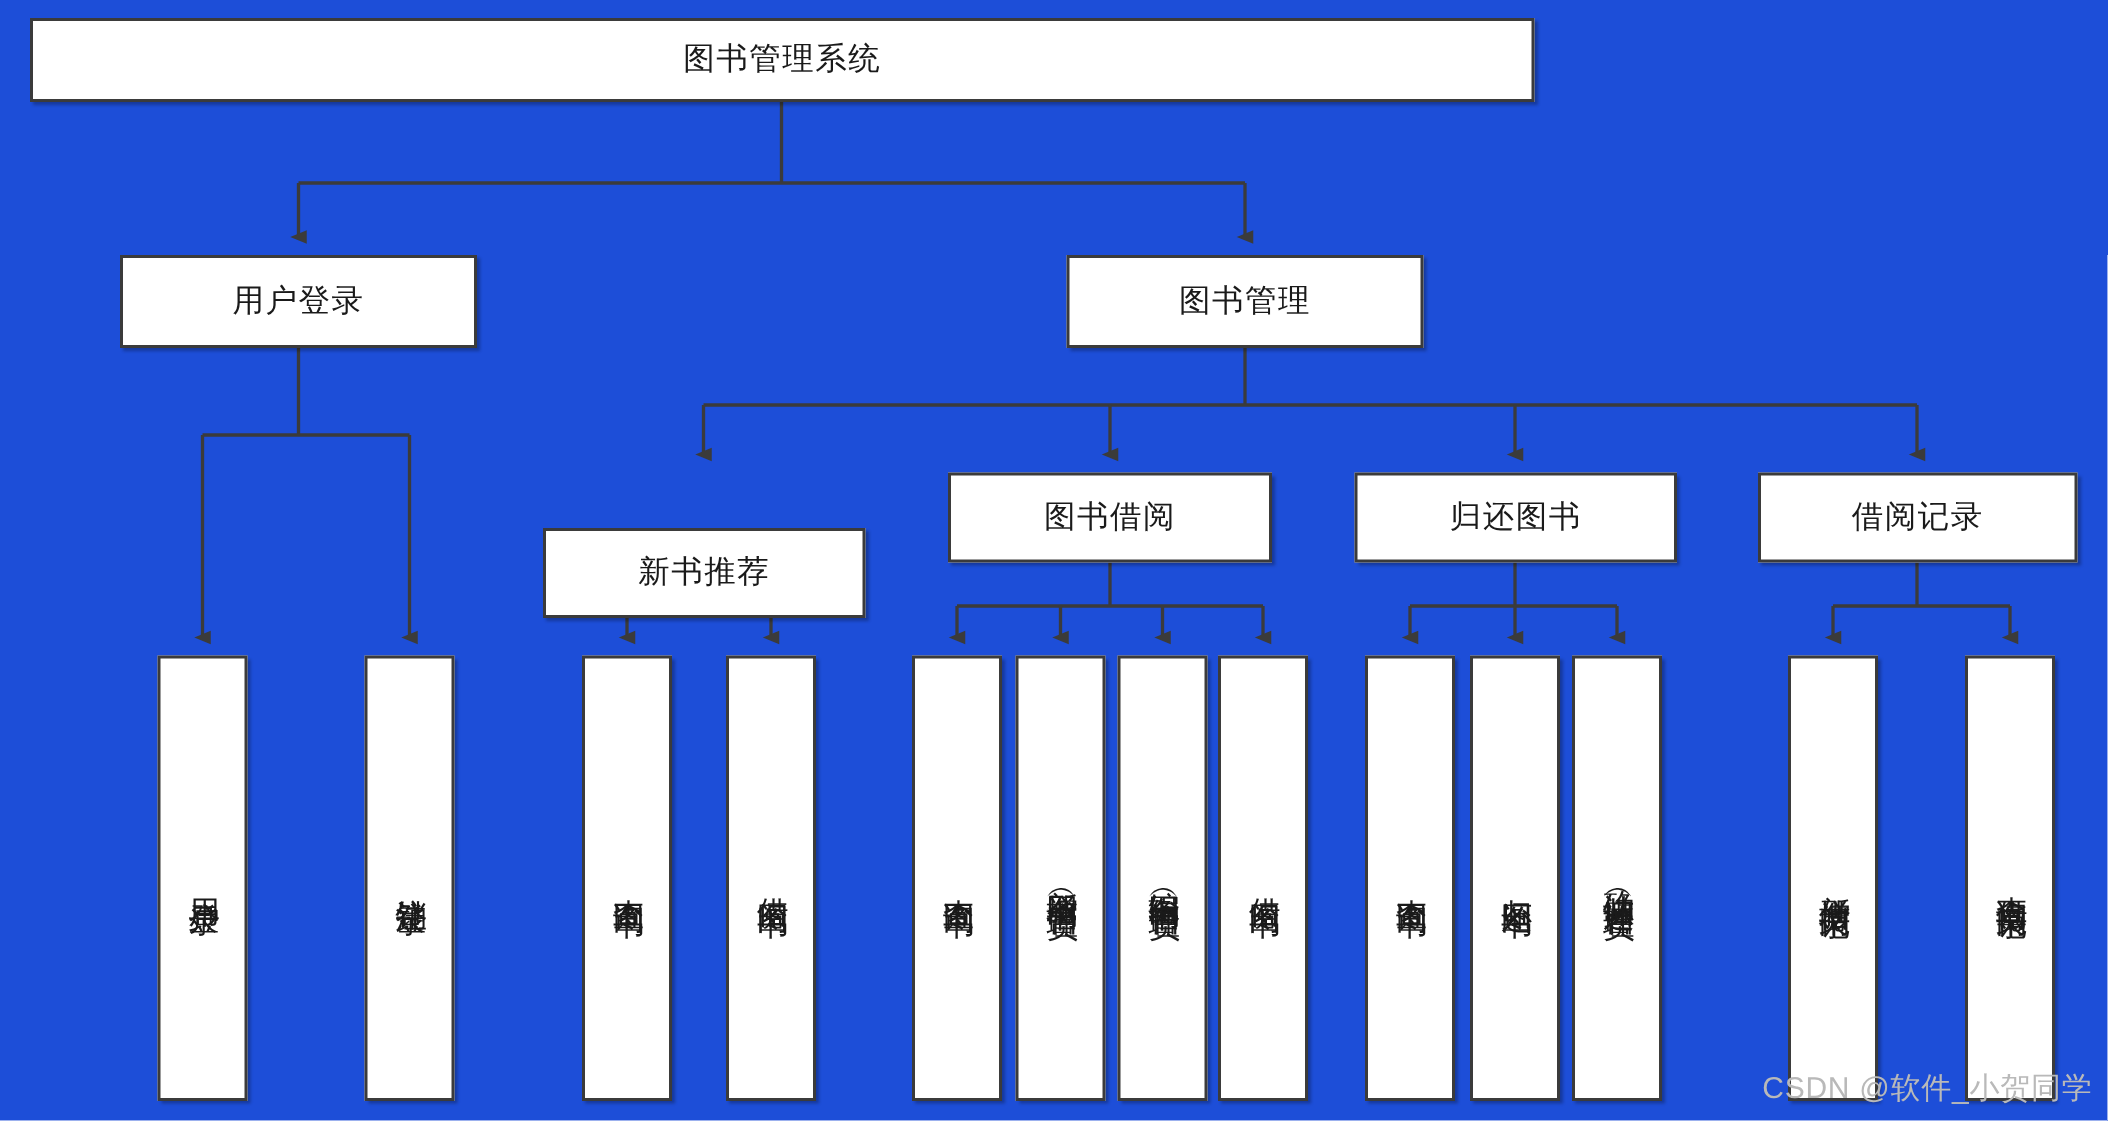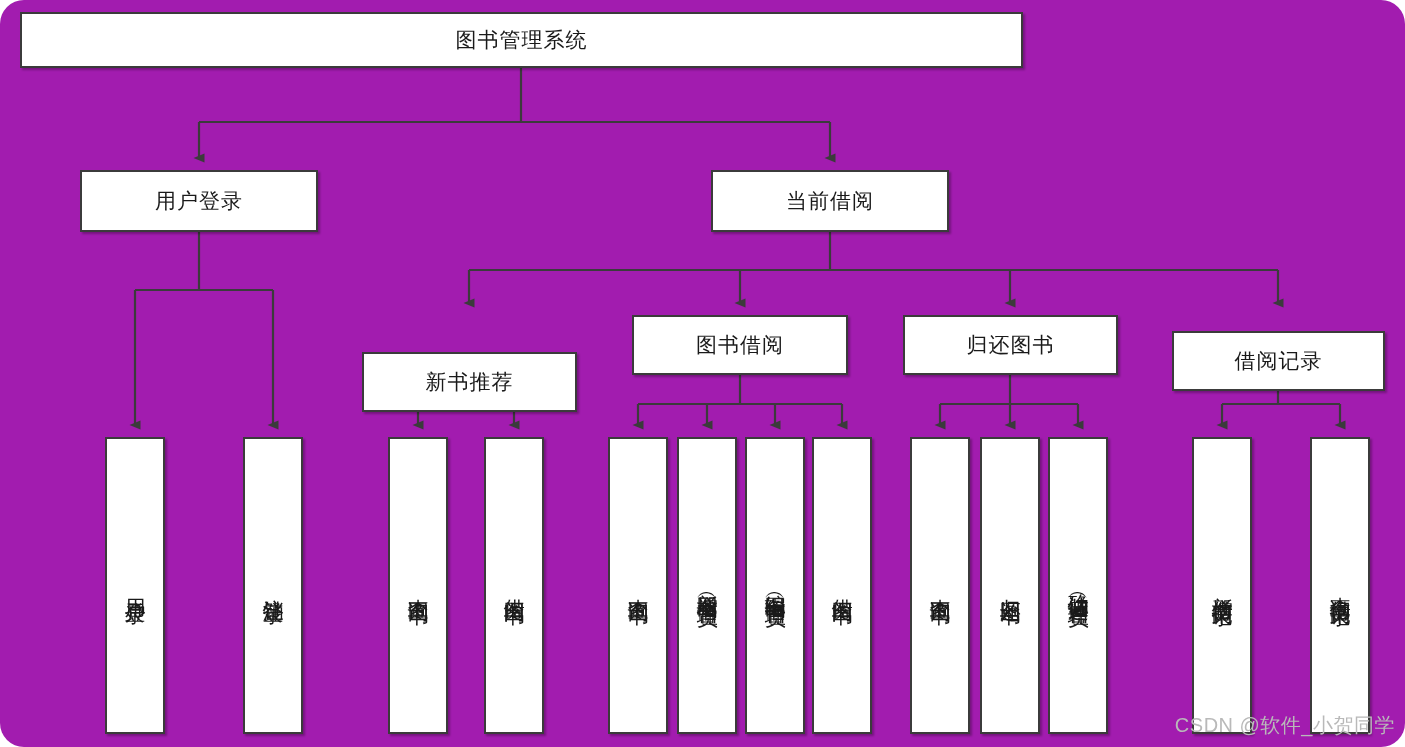--- a/index.html
+++ b/index.html
@@ -7,23 +7,22 @@
     padding: 0;
     background: #ffffff;
   }
   body {
     font-family: "Liberation Sans", "DejaVu Sans", sans-serif;
   }
   #canvas {
     position: relative;
     width: 1405px;
     height: 747px;
-    background: #a21caf;
+    background: #1d4ed8;
     overflow: hidden;
-    border-radius: 24px;
   }
   #edges {
     position: absolute;
     left: 0;
     top: 0;
     width: 1405px;
     height: 747px;
   }
   .node {
     position: absolute;
@@ -125,33 +124,33 @@
   </svg>
 
   <div class="node" style="left:20px; top:12px; width:1003px; height:56px;">
     <span class="label-h">图书管理系统</span>
   </div>
 
   <div class="node" style="left:80px; top:170px; width:238px; height:62px;">
     <span class="label-h">用户登录</span>
   </div>
   <div class="node" style="left:711px; top:170px; width:238px; height:62px;">
-    <span class="label-h">当前借阅</span>
+    <span class="label-h">图书管理</span>
   </div>
 
   <div class="node" style="left:362px; top:316px; width:215px; height:60px;margin-top:36px;">
     <span class="label-h">新书推荐</span>
   </div>
   <div class="node" style="left:632px; top:315px; width:216px; height:60px;">
     <span class="label-h">图书借阅</span>
   </div>
   <div class="node" style="left:903px; top:315px; width:215px; height:60px;">
     <span class="label-h">归还图书</span>
   </div>
-  <div class="node" style="left:1172px; top:315px; width:213px; height:60px;margin-top:16px;">
+  <div class="node" style="left:1172px; top:315px; width:213px; height:60px;">
     <span class="label-h">借阅记录</span>
   </div>
 
   <div class="node leaf" style="left:105px; top:437px; width:60px; height:297px;">
     <span class="label-v">用户登录</span>
   </div>
   <div class="node leaf" style="left:243px; top:437px; width:60px; height:297px;">
     <span class="label-v">注销登录</span>
   </div>
 

